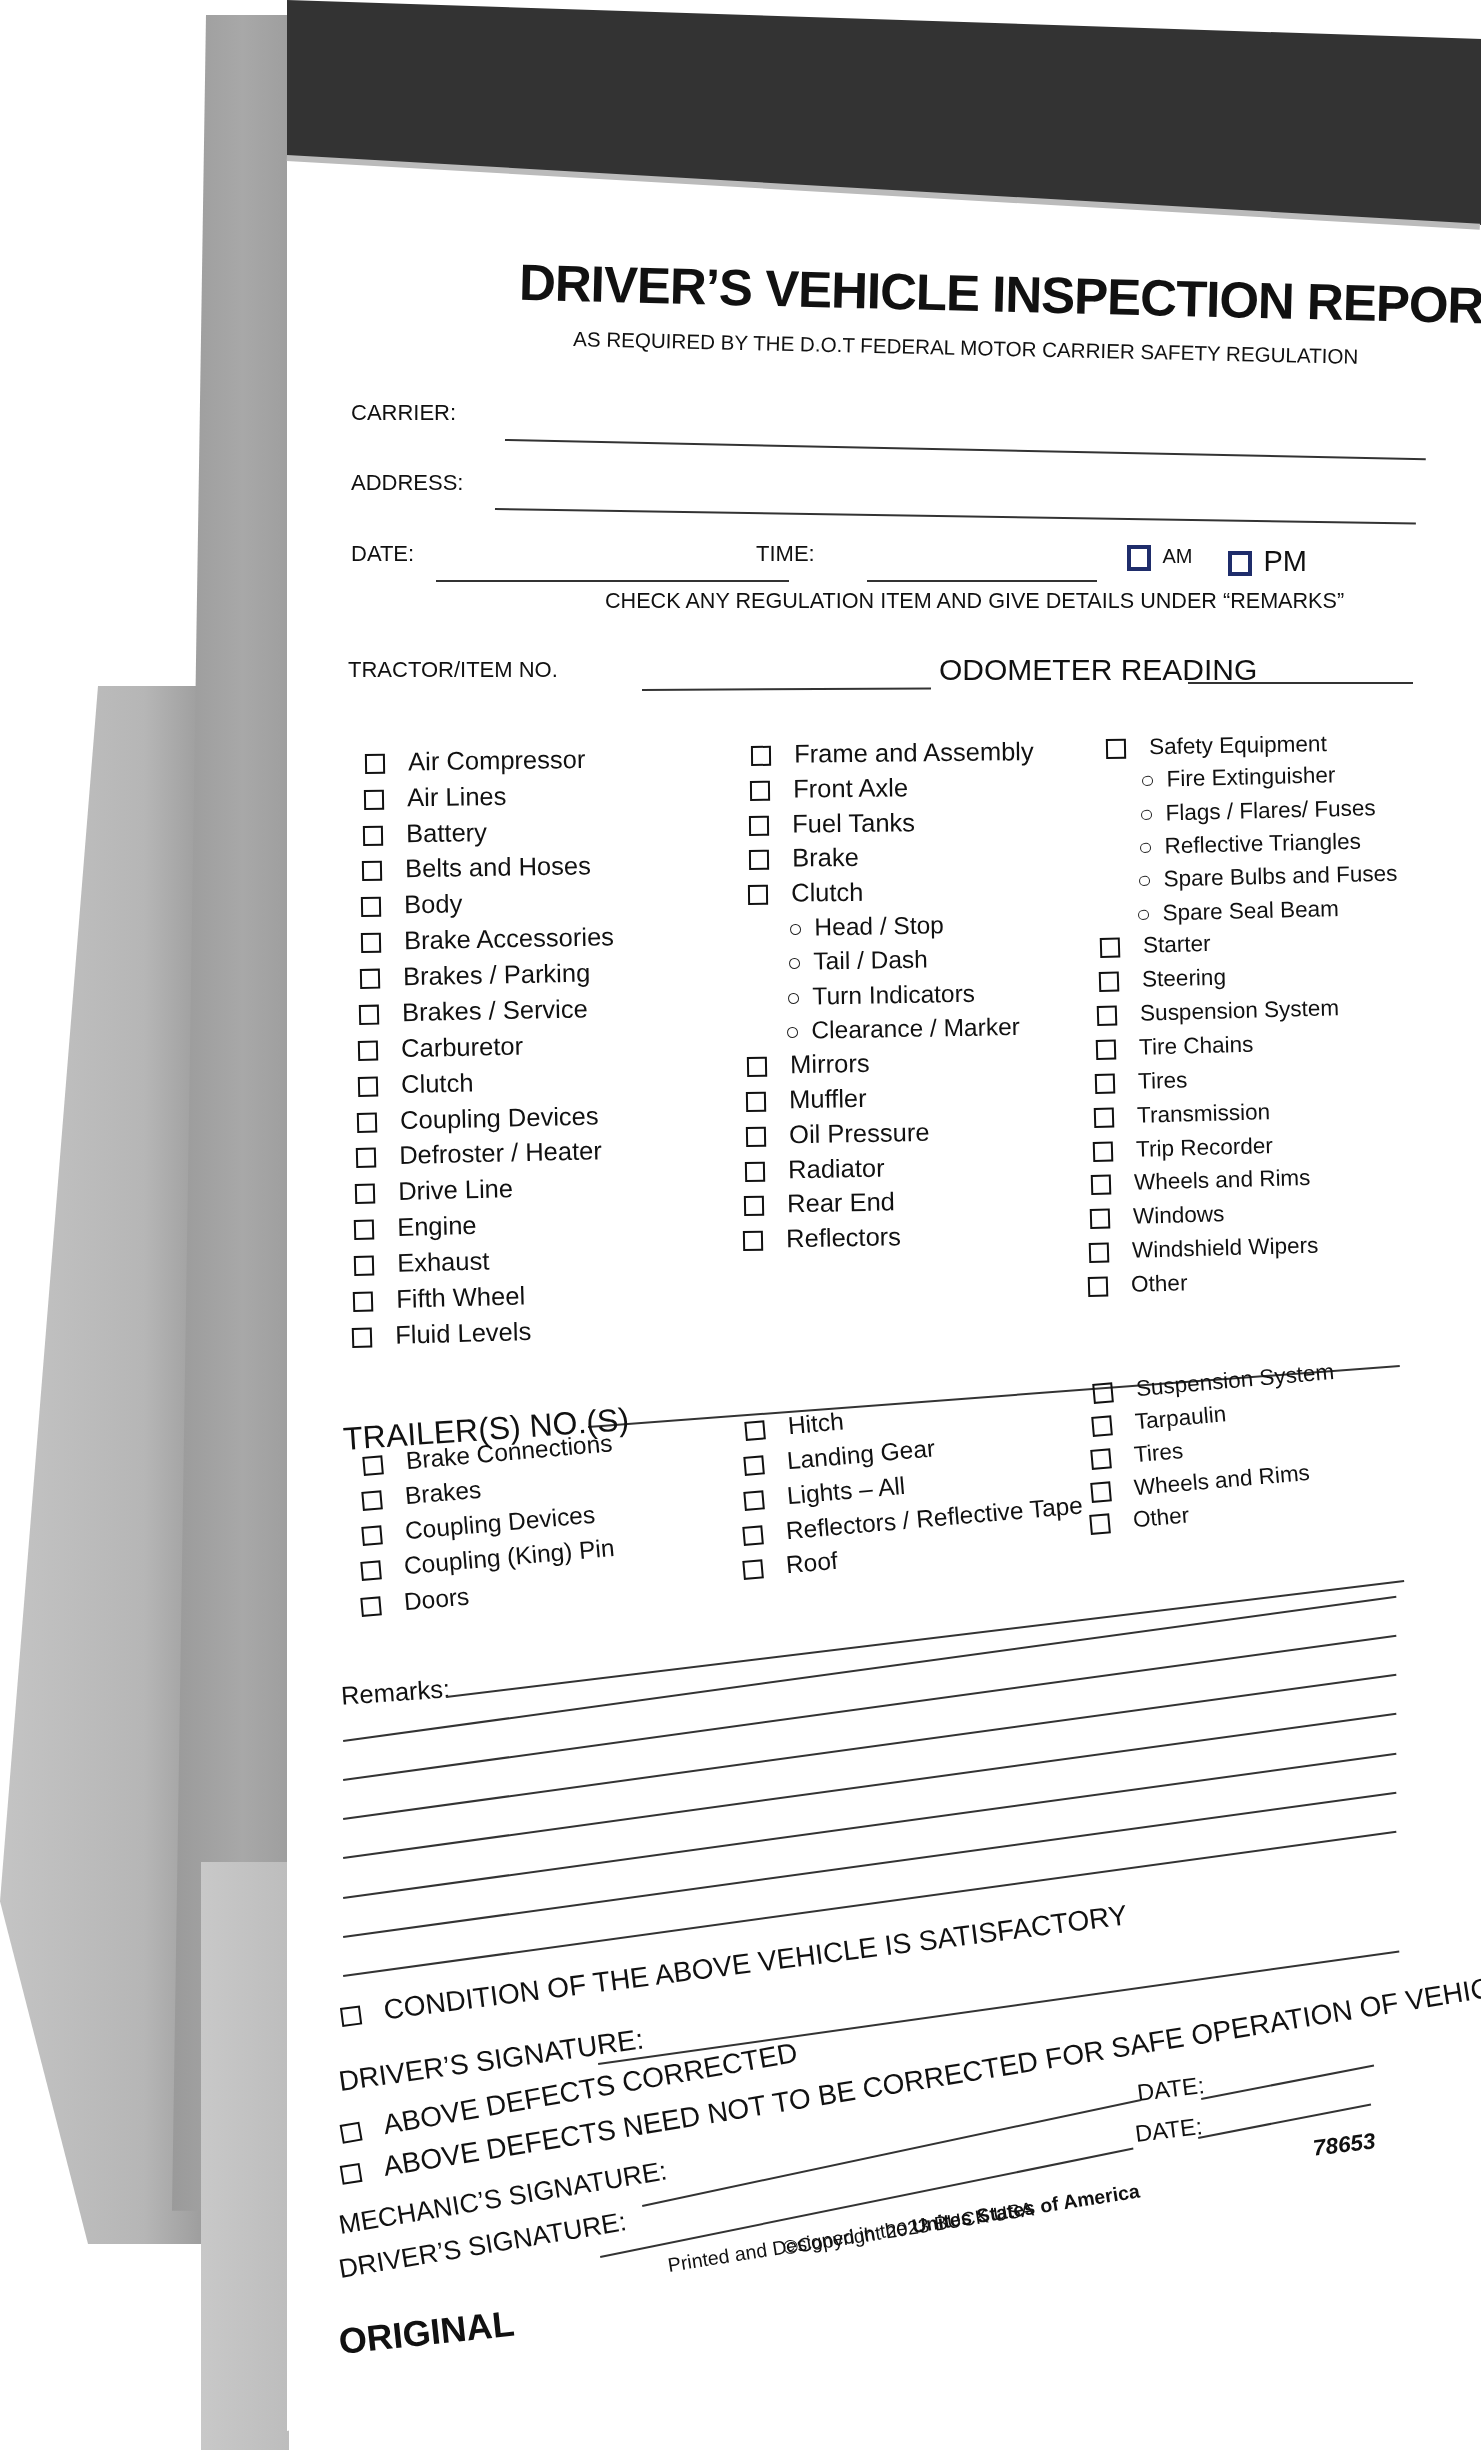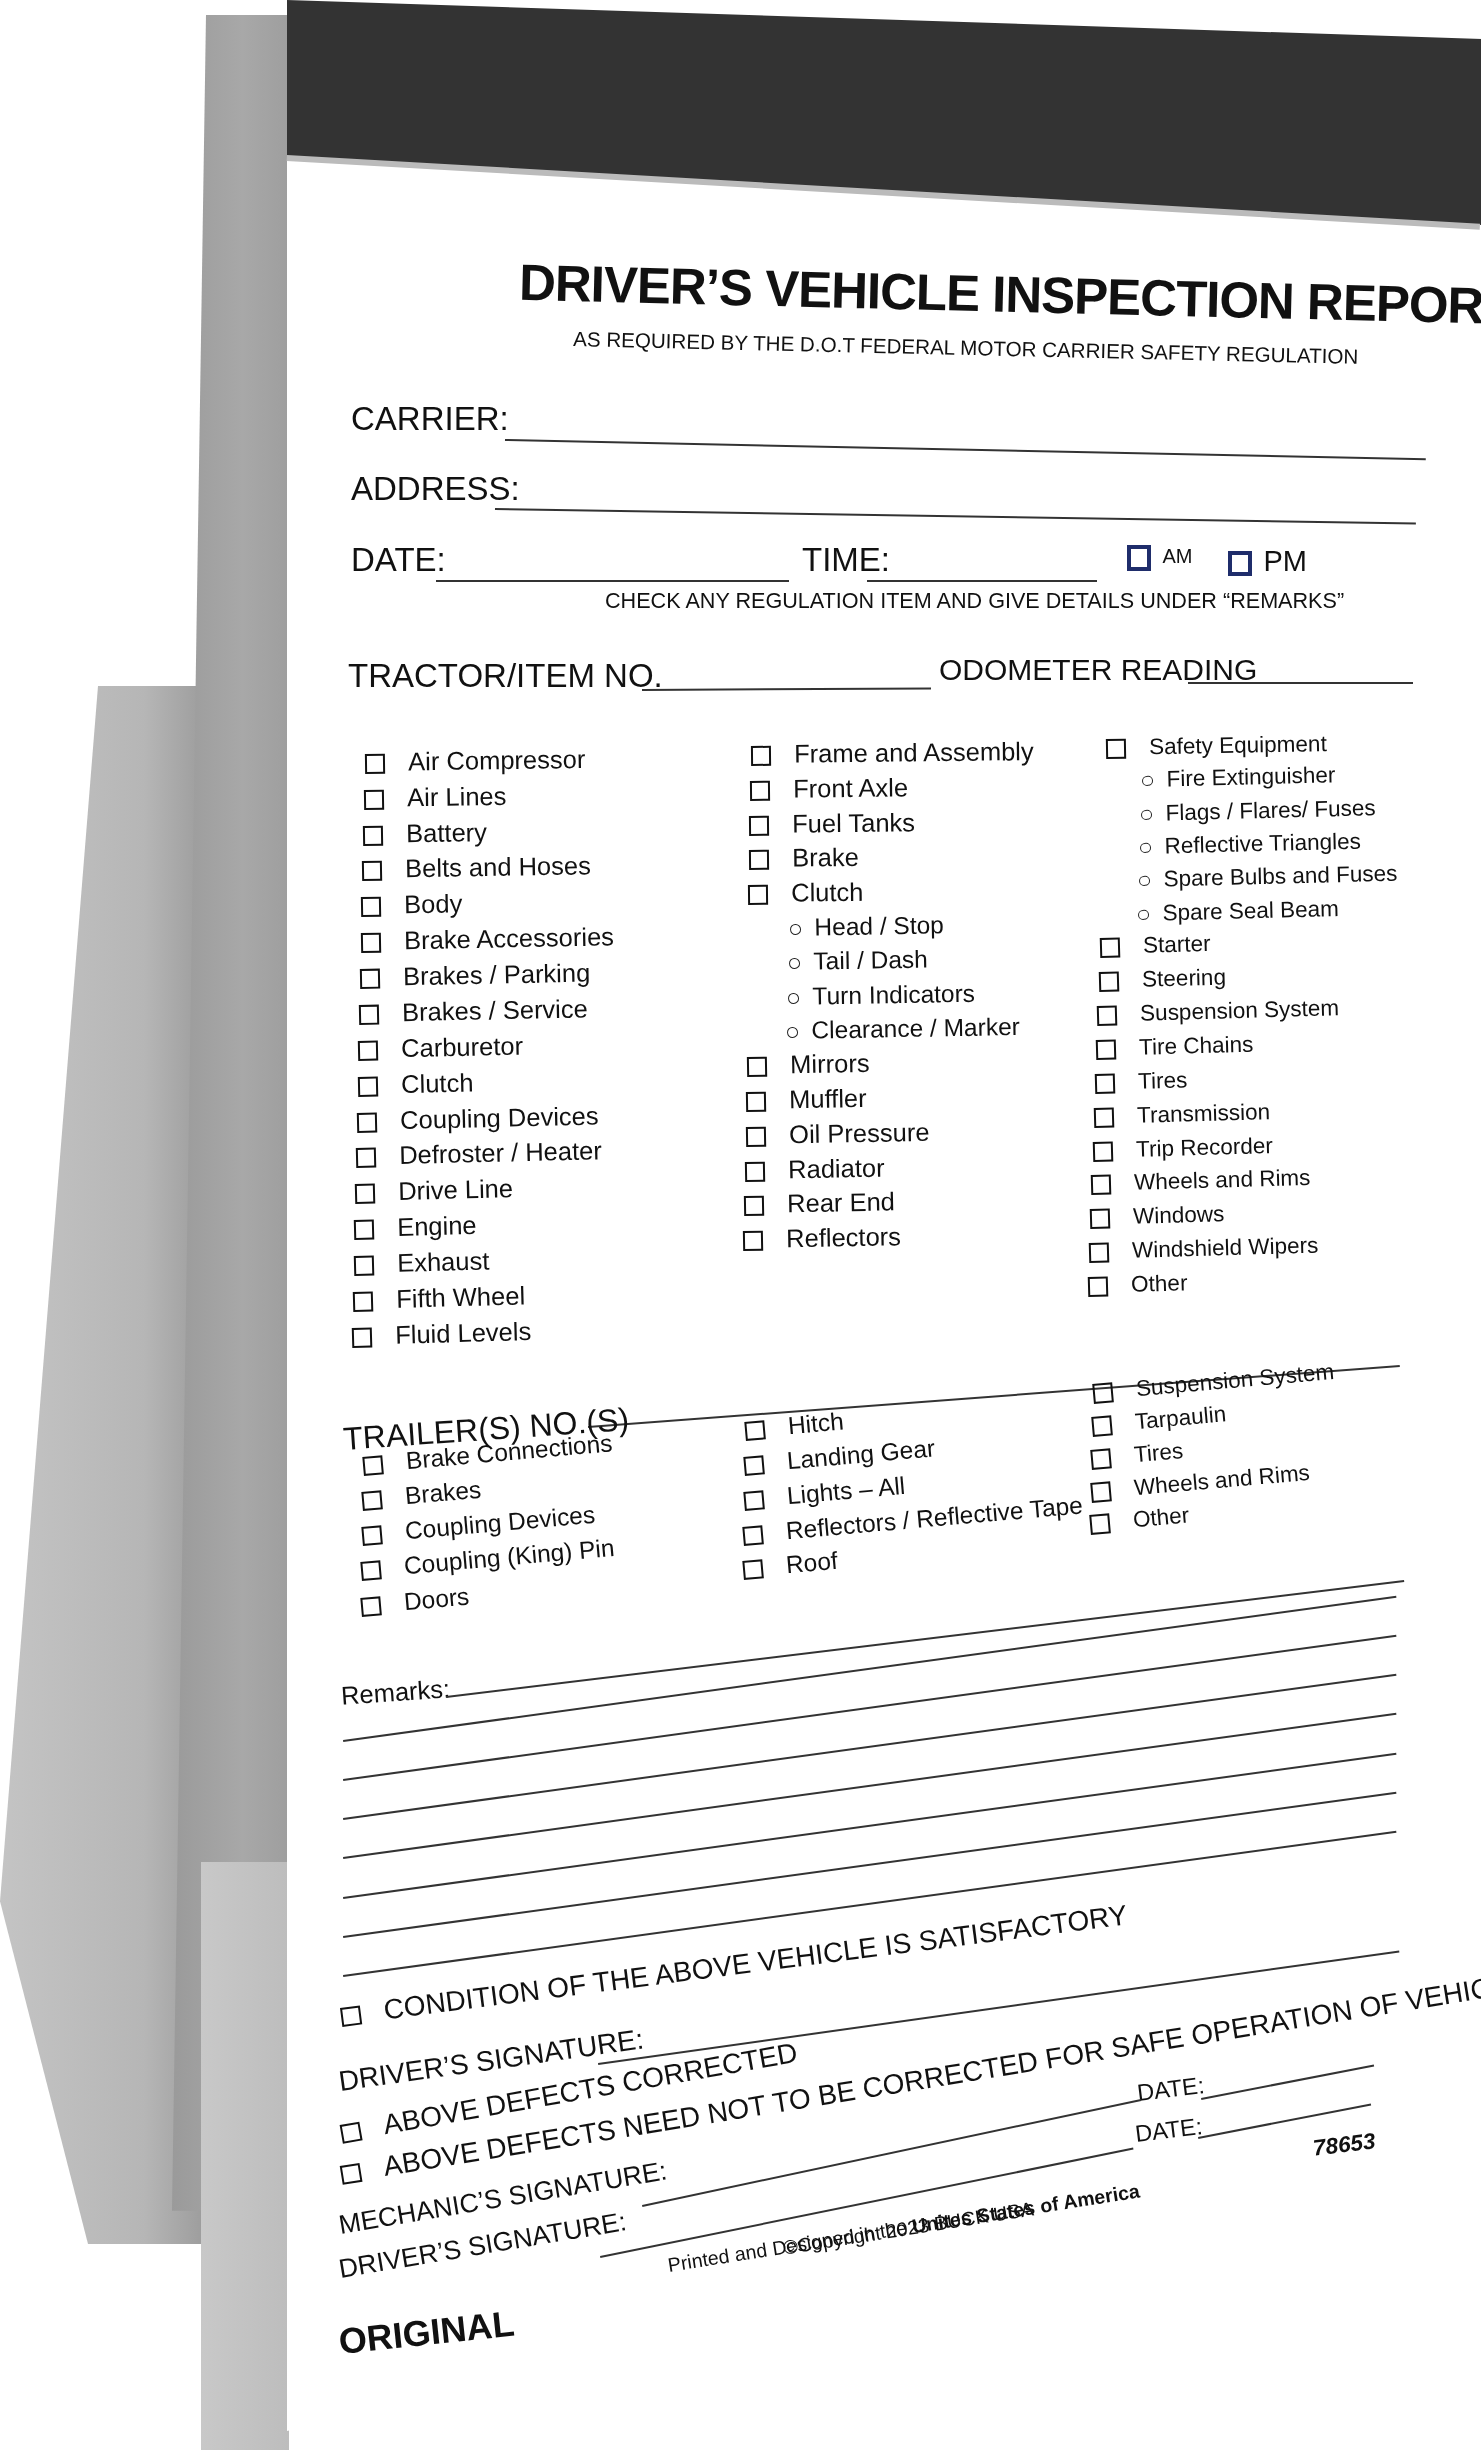--- a/index.html
+++ b/index.html
@@ -6,21 +6,21 @@
   body{width:1482px;height:2463px;background:#ffffff;position:relative;overflow:hidden;font-family:"Liberation Sans","DejaVu Sans",sans-serif;color:#111;}
   .spine-back{position:absolute;left:172px;top:14.7px;width:118px;height:2196px;background:linear-gradient(90deg,#9a9a9a,#a8a8a8 60%,#9e9e9e);clip-path:polygon(34px 0,118px 0,118px 100%,0 100%);}
   .spine-back2{position:absolute;left:0px;top:686px;width:206px;height:1558px;background:linear-gradient(90deg,#c4c4c4,#b6b6b6 70%,#9c9c9c);clip-path:polygon(98px 0,206px 0,206px 100%,88px 100%,0 78%);}
   .spine-front{position:absolute;left:201px;top:1862px;width:88px;height:588px;background:linear-gradient(90deg,#c8c8c8,#bdbdbd);}
   .page{position:absolute;left:287px;top:0;width:1195px;height:2431px;background:#fff;clip-path:polygon(0 0,100% 2%,100% 88%,0 100%);}
   .band{position:absolute;left:287px;top:0;width:1195px;height:225px;background:#333;clip-path:polygon(0 0,100% 39px,100% 225px,0 157px);}
   .band-line{position:absolute;left:287px;top:155px;width:1195px;height:5.9px;background:#bbb;transform-origin:0 0;transform:rotate(3.3deg);}
   .abs{position:absolute;white-space:nowrap;}
   .title{font-weight:bold;font-size:51px;letter-spacing:-1px;transform:rotate(1.4deg);}
   .subtitle{font-size:20.6px;transform:rotate(1.3deg);}
-  .lbl{font-size:33px;}
+  .lbl{font-size:22px;}
   .uline{position:absolute;height:2px;background:#333;transform-origin:0 0;}
   .small{font-size:21.6px;}
   .cb{display:inline-block;width:15.7px;height:15.7px;border:2.5px solid #111;vertical-align:middle;margin-right:23.5px;}
   .cb-blue{display:inline-block;width:15.7px;height:17.6px;border:4.9px solid #1f2d6b;vertical-align:middle;margin-right:11.8px;}
   .bullet{display:inline-block;width:8.8px;height:8.8px;border:1.8px solid #222;border-radius:50%;margin-right:13.7px;vertical-align:middle;}
   .item{position:absolute;font-size:25.5px;white-space:nowrap;}
   .sub{position:absolute;font-size:24.5px;white-space:nowrap;}
 </style>
 </head>
 <body>
@@ -36,21 +36,21 @@
 <div class="abs subtitle" style="left:573px;top:336px;">AS REQUIRED BY THE D.O.T FEDERAL MOTOR CARRIER SAFETY REGULATION</div>
 
 <div class="abs lbl" style="left:351px;top:400px;">CARRIER:</div>
 <div class="uline" style="left:505px;top:439px;width:921px;transform:rotate(1.2deg);"></div>
 
 <div class="abs lbl" style="left:351px;top:470px;">ADDRESS:</div>
 <div class="uline" style="left:495px;top:508px;width:921px;transform:rotate(0.9deg);"></div>
 
 <div class="abs lbl" style="left:351px;top:541px;">DATE:</div>
 <div class="uline" style="left:436px;top:580px;width:353px;"></div>
-<div class="abs lbl" style="left:802px;top:541px;">TIME:</div>
+<div class="abs lbl" style="left:756px;top:541px;">TIME:</div>
 <div class="uline" style="left:867px;top:580px;width:230px;"></div>
 <div class="abs lbl" style="left:1127px;top:545px;font-size:20px;"><span class="cb-blue"></span><span>AM</span></div>
 <div class="abs lbl" style="left:1228px;top:545px;font-size:29px;"><span class="cb-blue"></span><span>PM</span></div>
 <div class="abs small" style="left:605px;top:588px;">CHECK ANY REGULATION ITEM AND GIVE DETAILS UNDER “REMARKS”</div>
 
 <div class="abs lbl" style="left:348px;top:657px;">TRACTOR/ITEM NO.</div>
 <div class="uline" style="left:642px;top:689px;width:289px;transform:rotate(-0.3deg);"></div>
 <div class="abs lbl" style="left:939px;top:653px;font-size:30px;">ODOMETER READING</div>
 <div class="uline" style="left:1188px;top:682px;width:225px;"></div>
 

